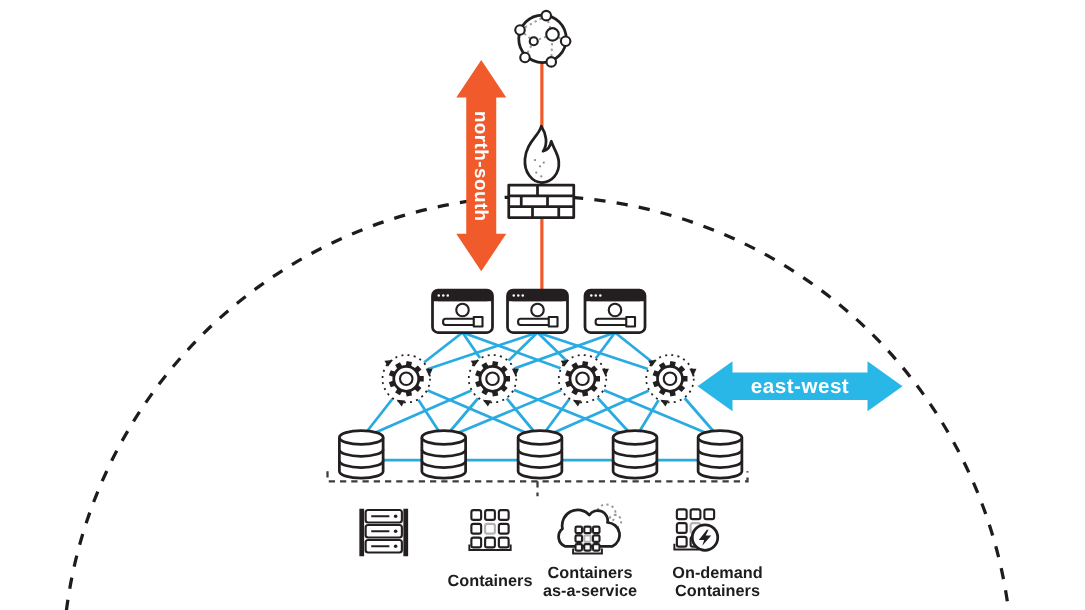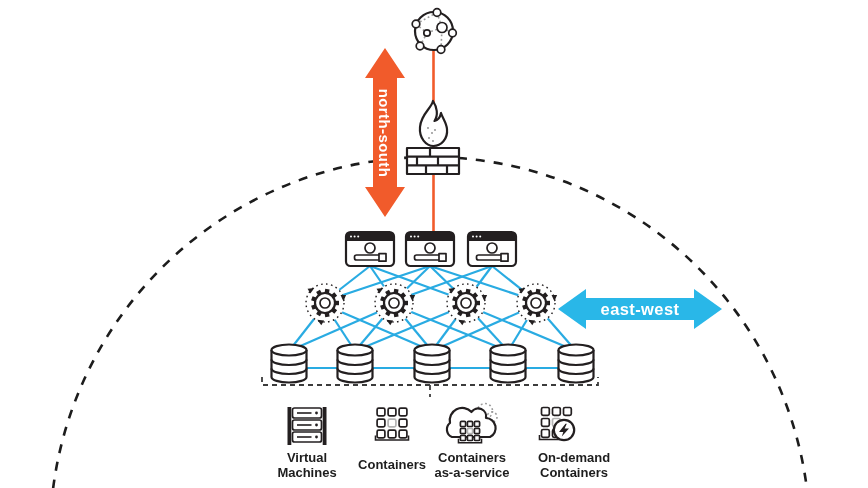--- a/index.html
+++ b/index.html
@@ -248,20 +248,18 @@
   <use href="#ondemand-icon" x="556" y="423"></use>
 
   <polygon class="ns-arrow" points="385,48 405,78 397,78 397,187 405,187 385,217 365,187 373,187 373,78 365,78"></polygon>
 
   <polygon class="ew-arrow" points="558,309 586,289 586,298 694,298 694,289 722,309 694,329 694,320 586,320 586,329"></polygon>
 </svg>
 
 <div class="arrow-label ns-label">north-south</div>
 <div class="arrow-label ew-label">east-west</div>
 
-<div class="legend-label" style="left:245px;">Virtual
-Machines</div>
 <div class="legend-label" style="left:330px;">Containers</div>
 <div class="legend-label" style="left:410px;">Containers
 as-a-service</div>
 <div class="legend-label" style="left:512px;">On-demand
 Containers</div>
 </div>
 
 </body></html>

